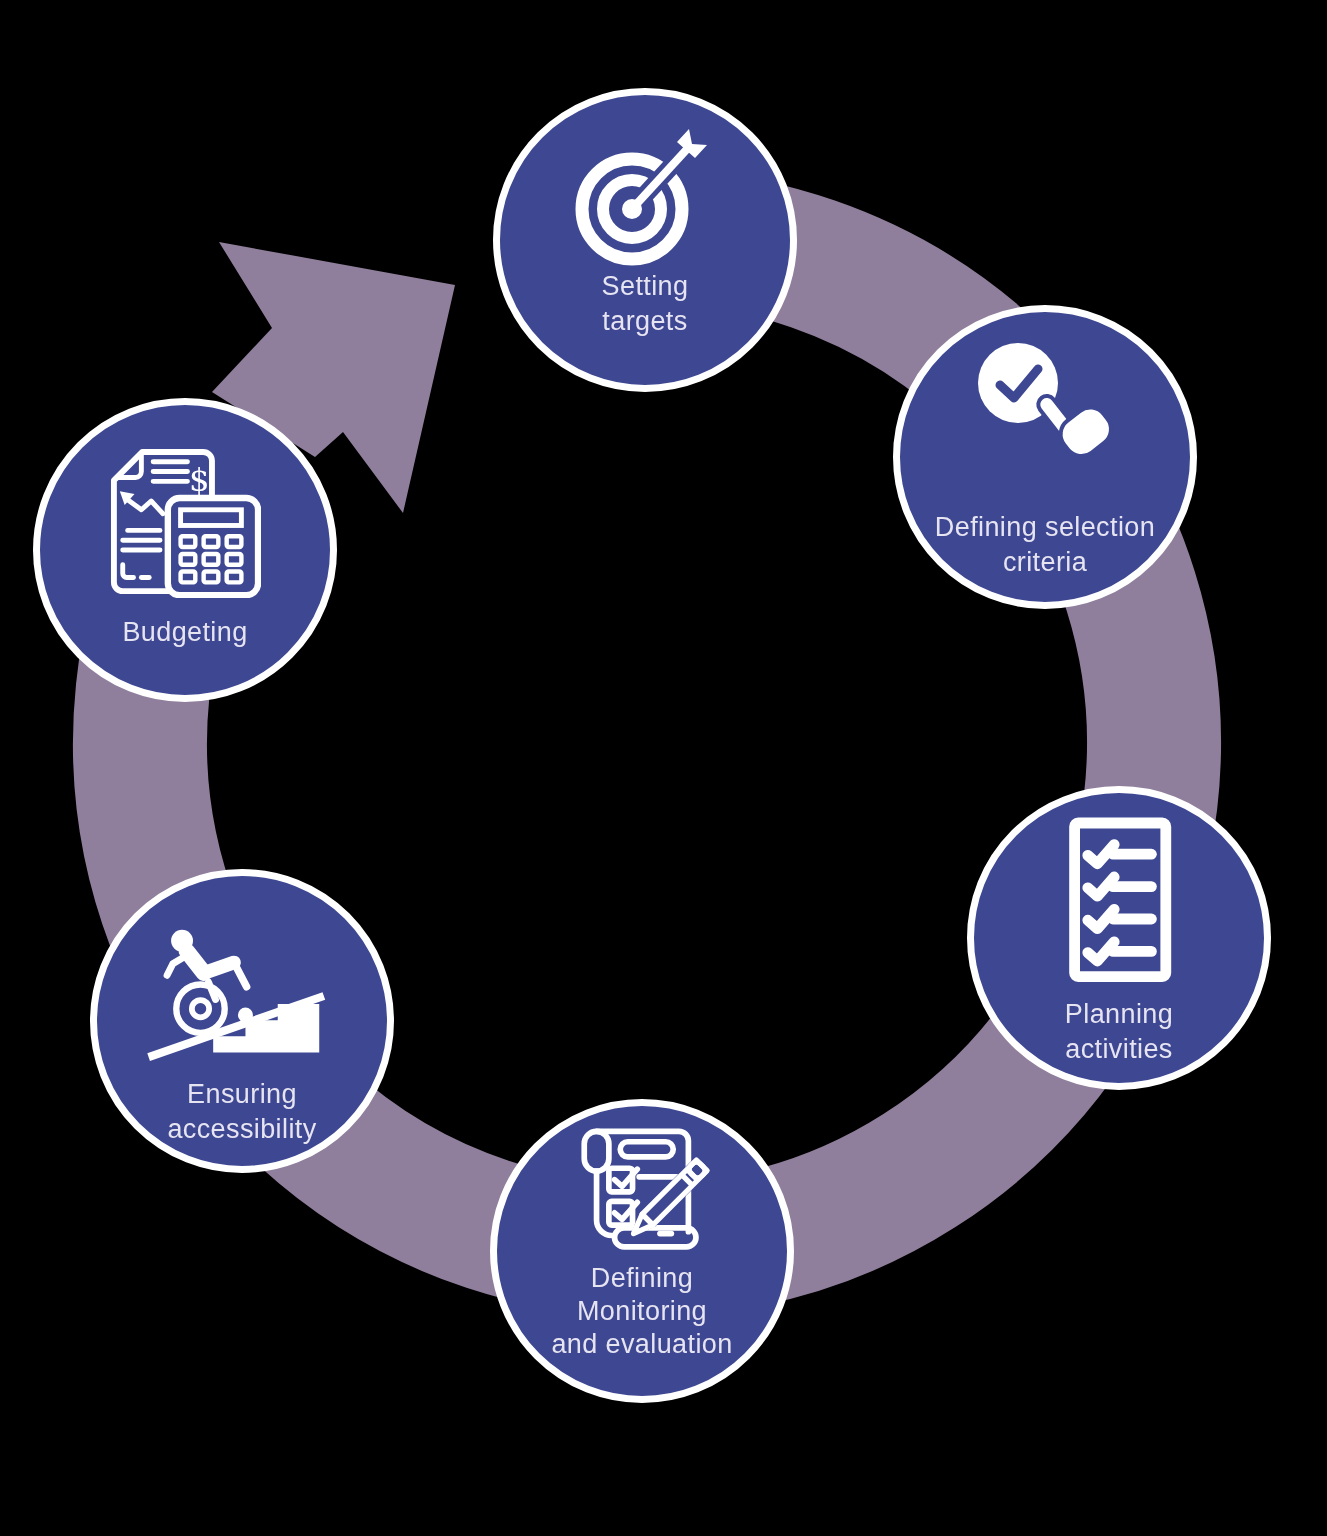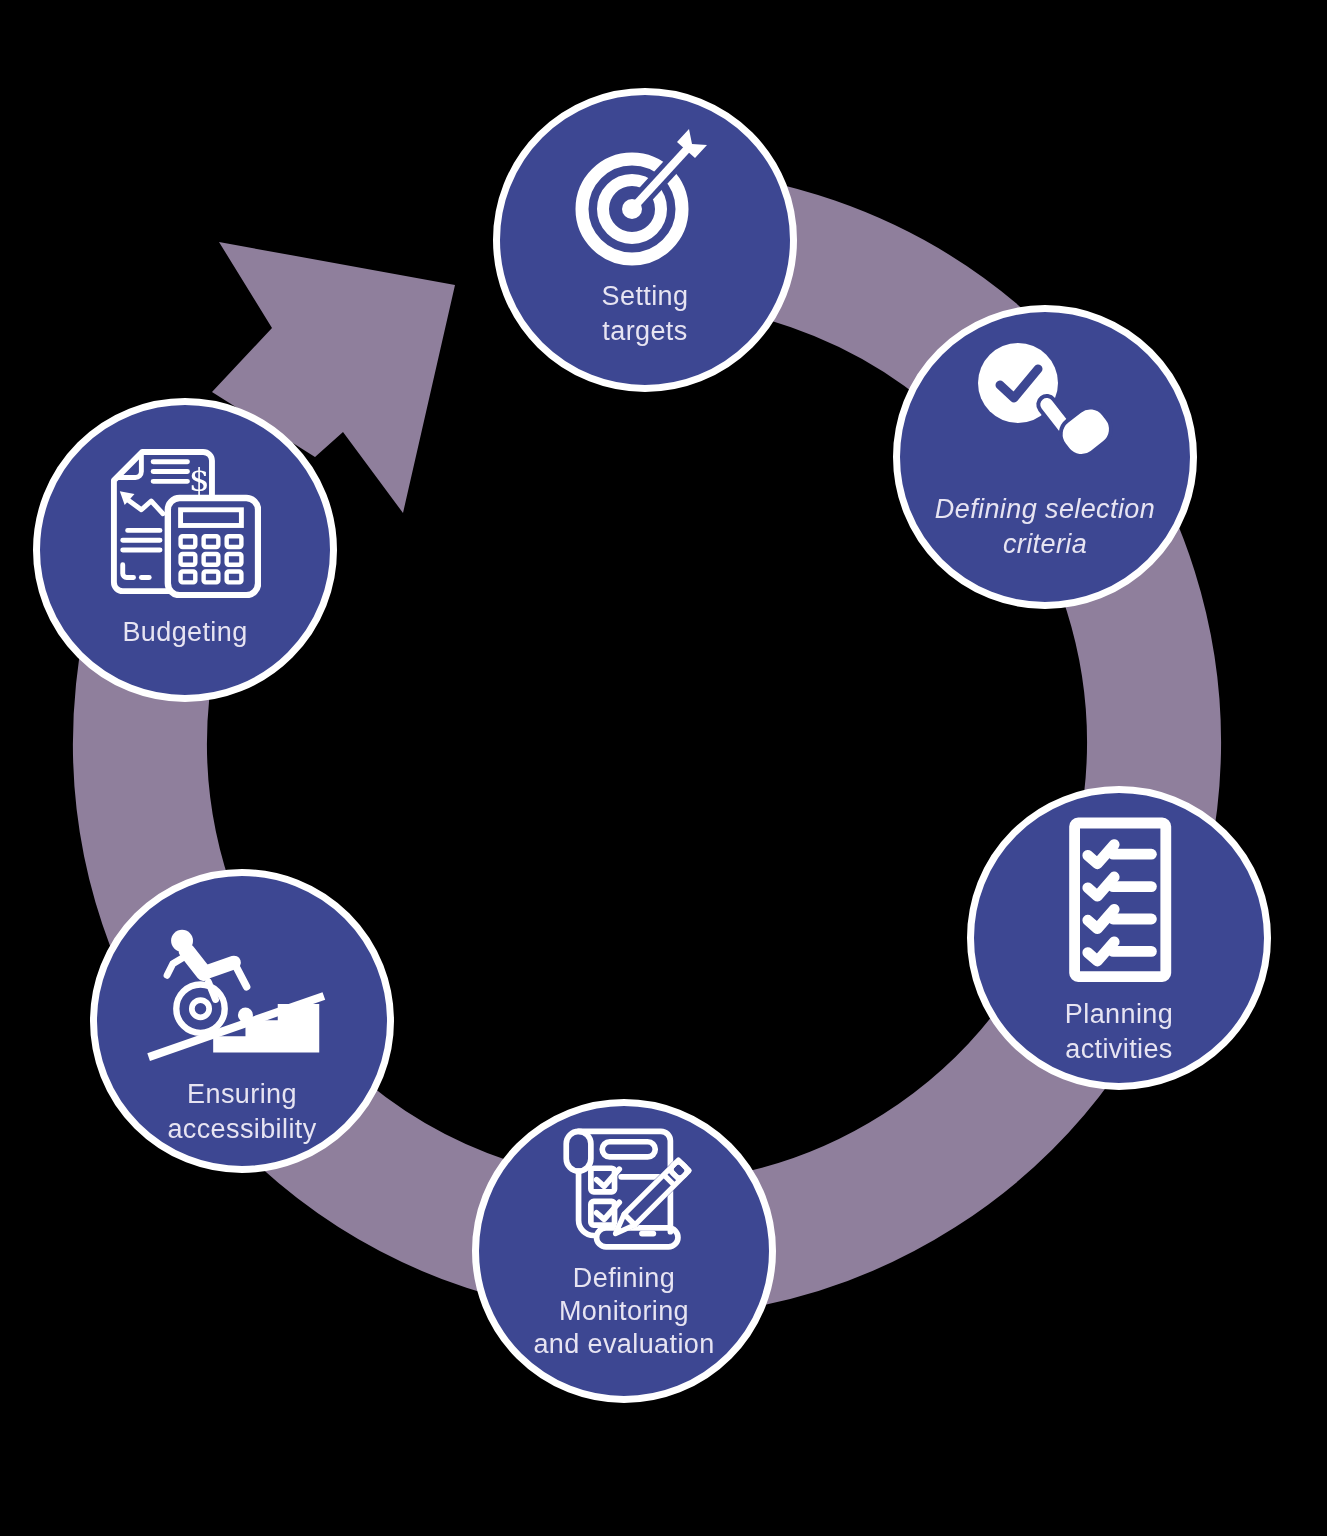--- a/index.html
+++ b/index.html
@@ -31,24 +31,24 @@
   .label{
     font-size:27px;line-height:35px;letter-spacing:.4px;
     color:var(--label-text);text-align:center;white-space:pre-line;
   }
   .icon{display:block;}
   .ic-stroke{fill:none;stroke:var(--icon);}
   .ic-fill{fill:var(--icon);stroke:none;}
   .ic-casing{stroke:var(--node-fill);fill:none;}
   .ic-casefill{fill:var(--node-fill);stroke:none;}
 
-  .pos-1{left:493px;top:88px;}   .pos-1 .icon{width:150px;margin-top:32px;} .pos-1 .label{margin-top:12px;}
-  .pos-2{left:893px;top:305px;}  .pos-2 .icon{width:150px;margin-top:26px;} .pos-2 .label{margin-top:4px;font-style:italic;}
+  .pos-1{left:493px;top:88px;}   .pos-1 .icon{width:150px;margin-top:32px;} .pos-1 .label{margin-top:2px;}
+  .pos-2{left:893px;top:305px;}  .pos-2 .icon{width:150px;margin-top:26px;} .pos-2 .label{margin-top:22px;}
   .pos-3{left:967px;top:786px;}  .pos-3 .icon{width:168px;margin-top:24px;} .pos-3 .label{margin-top:12px;}
-  .pos-4{left:472px;top:1099px;} .pos-4 .icon{width:142px;margin-top:14px;} .pos-4 .label{margin-top:0px;line-height:33px;}
+  .pos-4{left:490px;top:1099px;} .pos-4 .icon{width:142px;margin-top:14px;} .pos-4 .label{margin-top:0px;line-height:33px;}
   .pos-5{left:90px;top:869px;}   .pos-5 .icon{width:196px;margin-top:52px;} .pos-5 .label{margin-top:-12px;}
   .pos-6{left:33px;top:398px;}   .pos-6 .icon{width:152px;margin-top:44px;} .pos-6 .label{margin-top:17px;}
 </style>
 </head>
 <body>
 
 <svg class="ring-svg" width="1327" height="1536" viewBox="0 0 1327 1536">
   <path class="ring-arc" d="M 602.8 237.9 A 507 507 0 1 1 207.9 489.5"></path>
   <polygon class="ring-arrowhead" points="455,285 219,242 272,328 212,392 315,457 343,432 403,513"></polygon>
 </svg>

